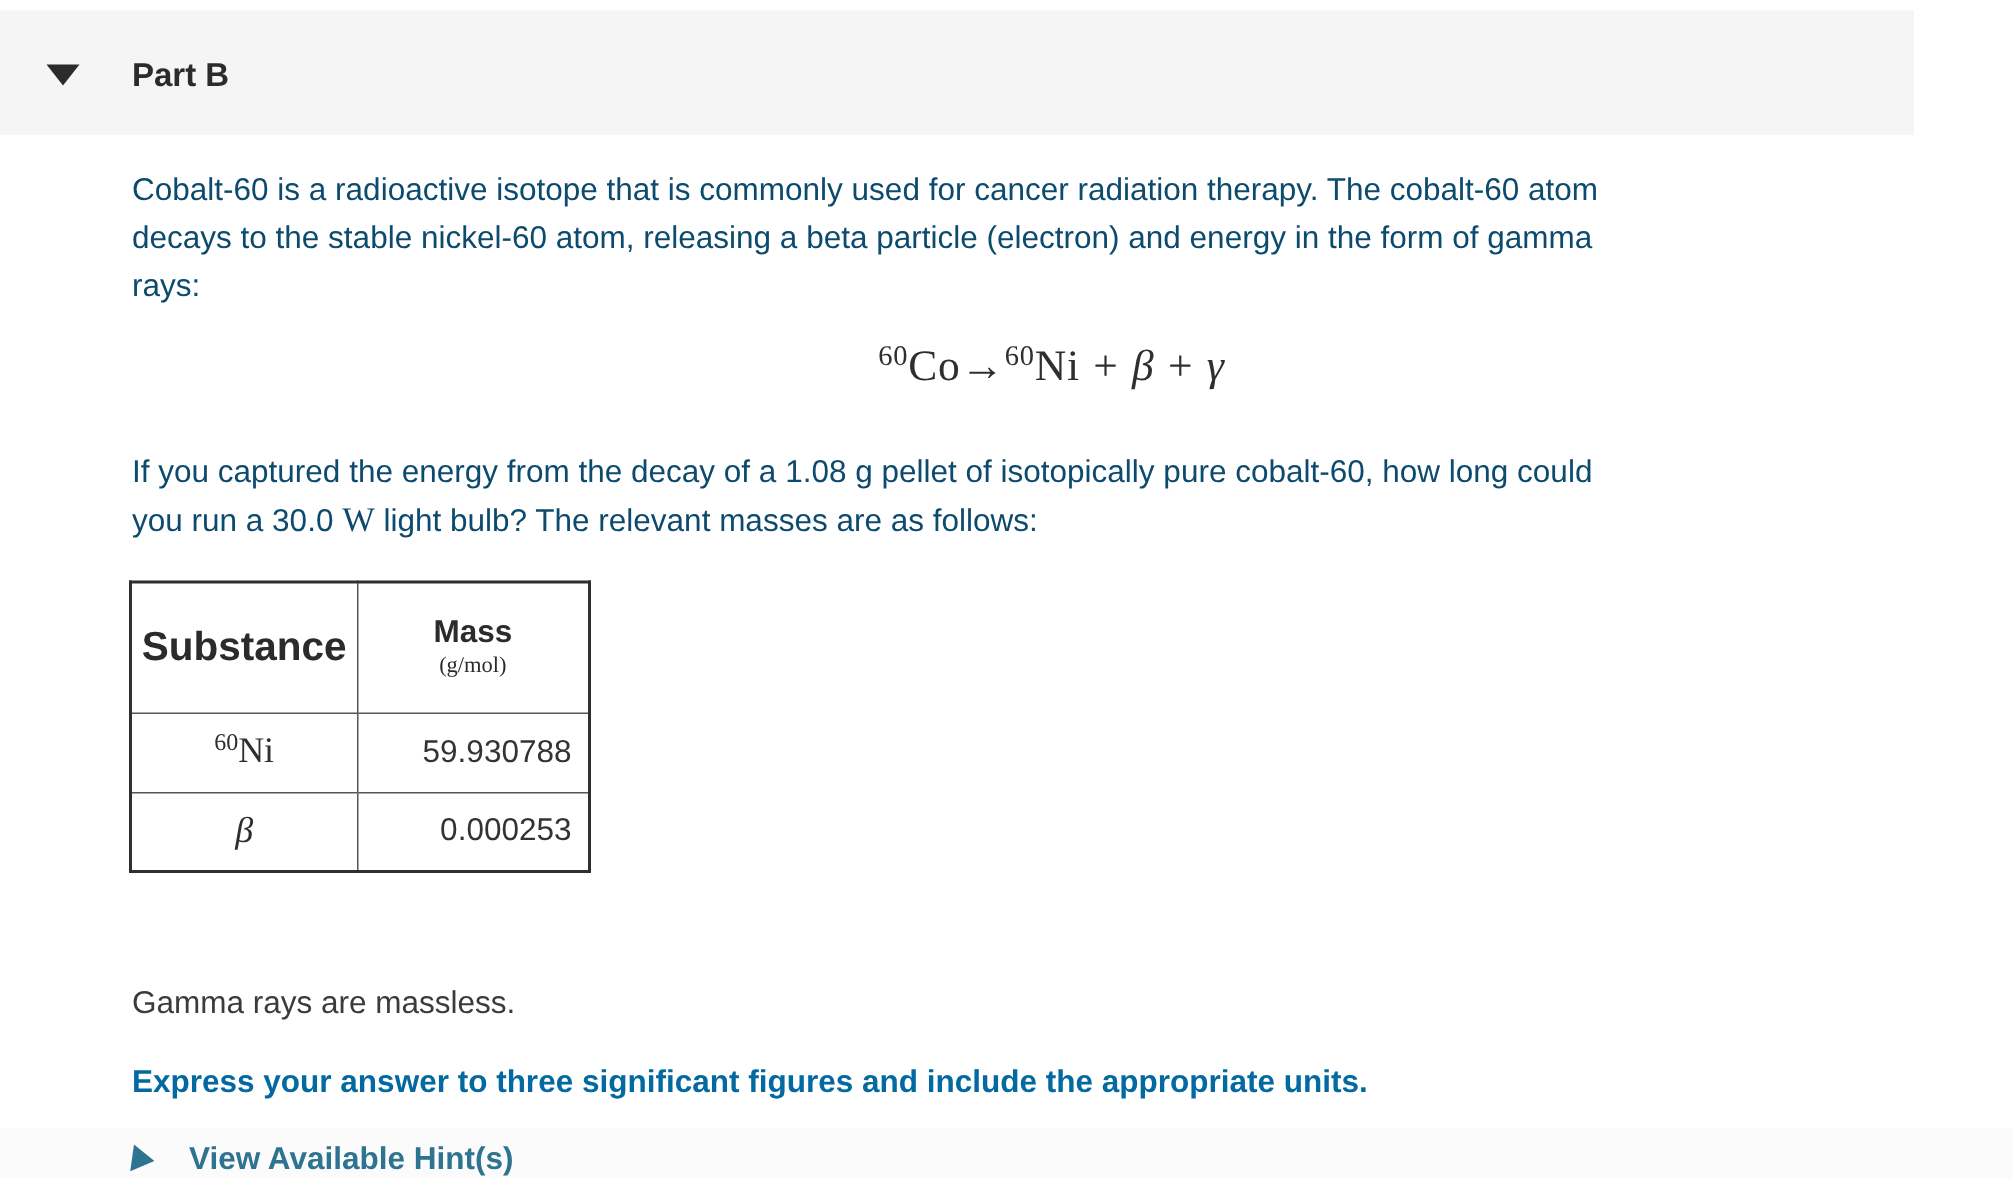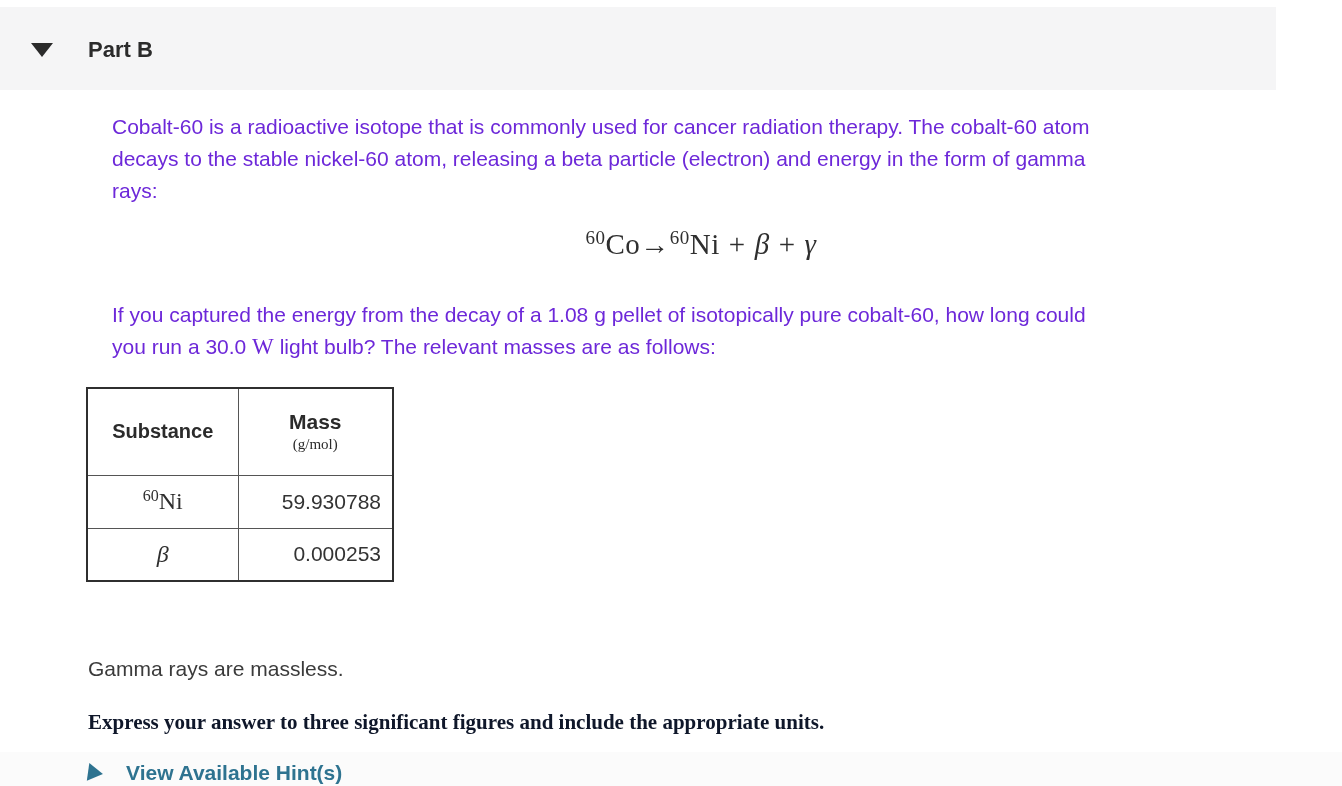--- a/index.html
+++ b/index.html
@@ -38,23 +38,22 @@
     color: #2b2b2b;
   }
 
   
   .para {
     position: absolute;
     left: 88px;
     width: 1226px;
     font-size: 21px;
     line-height: 32px;
-    color: #6d28d9;
+    color: #0c4a6e;
     white-space: pre-line;
-    margin-left: 24px;
   }
   .para1 { top: 111px; }
   .para2 { top: 299px; }
   .watt {
     font-family: "Liberation Serif", "DejaVu Serif", serif;
     font-size: 23px;
   }
 
   
   .equation {
@@ -85,21 +84,21 @@
   .mass-table td, .mass-table th {
     border: 1.5px solid #555555;
     vertical-align: middle;
   }
   .mass-table { border: 2px solid #2f2f2f; }
   .mass-table th.col-substance, .mass-table td.col-substance { width: 151px; }
   .mass-table th.col-mass, .mass-table td.col-mass { width: 155px; }
   .mass-table tr.hdr-row { height: 87px; }
   .mass-table tr.data-row { height: 53px; }
   .th-substance {
-    font-size: 20px; font-weight: bold; color: #2b2b2b;
+    font-size: 27px; font-weight: bold; color: #2b2b2b;
     text-align: center;
     font-family: "Liberation Sans", sans-serif;
   }
   .th-mass { text-align: center; color: #2b2b2b; }
   .th-mass .mass-line1 {
     display: block; font-size: 21px; font-weight: bold;
     font-family: "Liberation Sans", sans-serif;
   }
   .th-mass .mass-line2 {
     display: block; font-size: 15px; font-weight: normal;
@@ -116,21 +115,21 @@
     text-align: right;
     padding-right: 11px;
     font-family: "Liberation Sans", sans-serif;
     font-size: 21px; color: #333333;
   }
 
   
   .gamma-note { position: absolute; left: 88px; top: 657px; font-size: 21px; color: #3b3b3b; }
   .instruction {
     position: absolute; left: 88px; top: 710px;
-    font-size: 21px; font-weight: bold; color: #0f172a; font-family: Liberation Serif, serif;
+    font-size: 21px; font-weight: bold; color: #0369a1;
   }
 
   
   .hints-section {
     position: absolute;
     left: 0; top: 752px;
     width: 1342px; height: 34px;
     background: #fbfbfb;
   }
   .hint-link {

